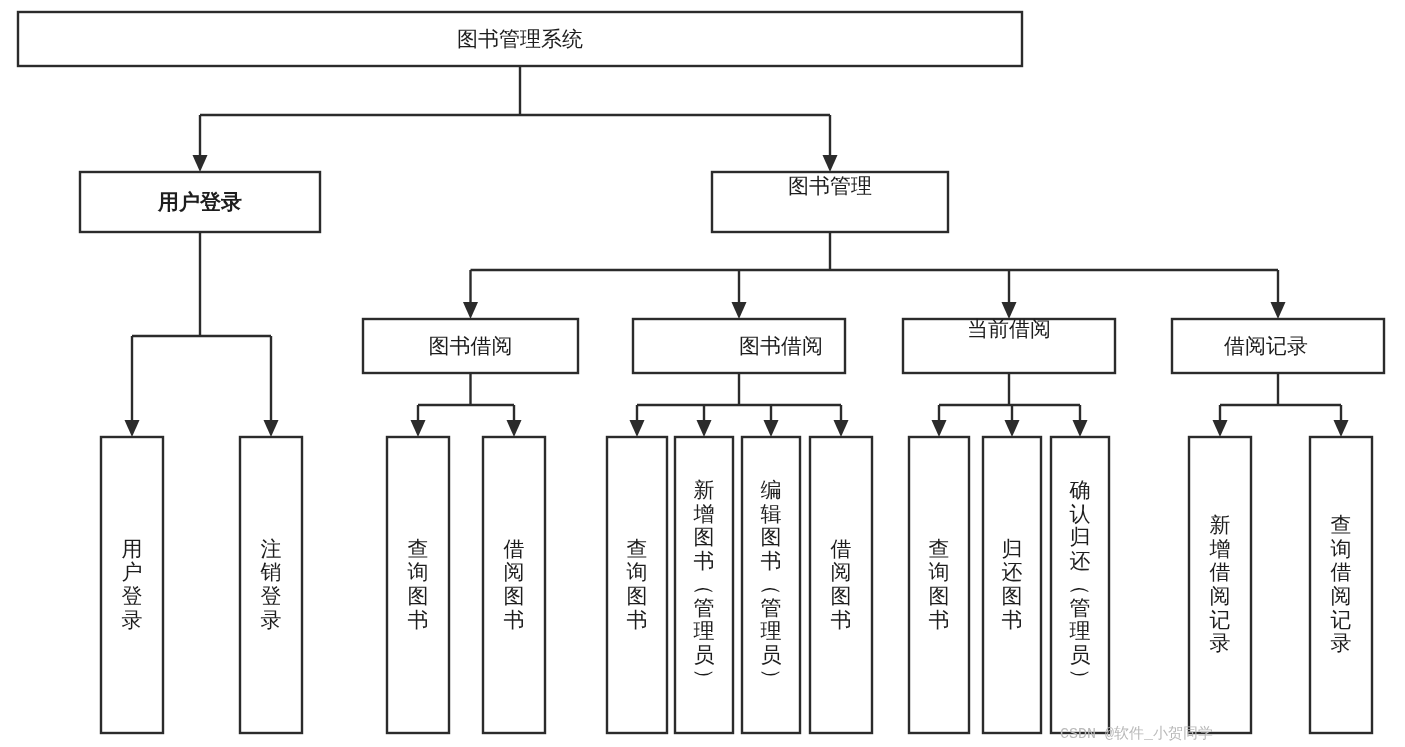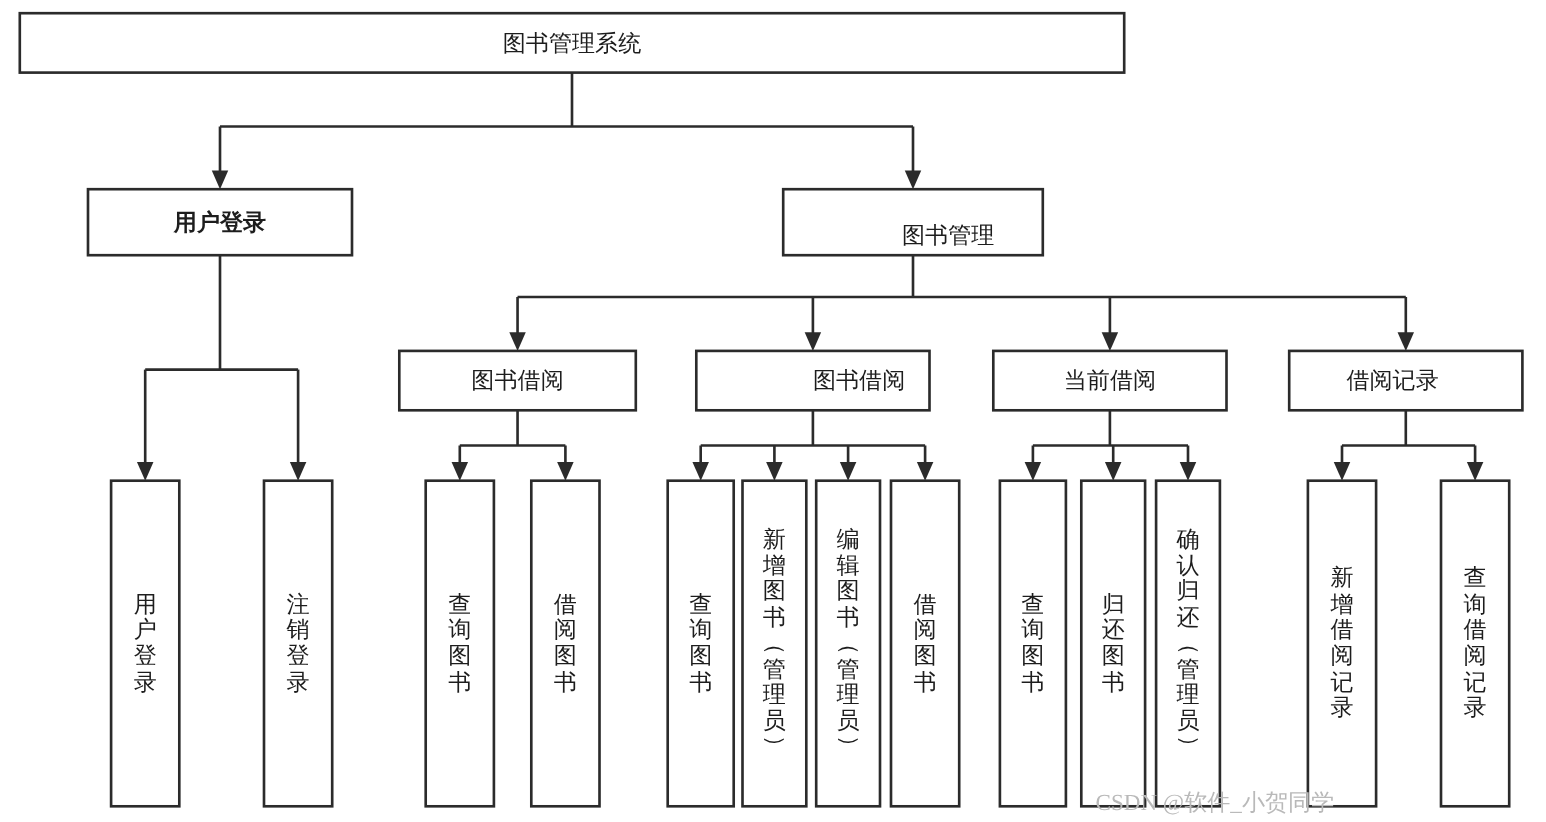--- a/index.html
+++ b/index.html
@@ -38,22 +38,22 @@
     stroke-linecap: butt;
   }
   .arrow-head {
     fill: #2b2b2b;
     stroke: none;
   }
   .watermark {
     position: absolute;
     right: 8px;
     bottom: 4px;
-    font-family: Liberation Serif, serif;
-    font-size: 21px;
+    font-family: Liberation Mono, monospace;
+    font-size: 15px;
     color: #b9b9b9;
     white-space: nowrap;
     pointer-events: none;
   }
   .vlabel-wrap {
     position: absolute;
     display: flex;
     flex-direction: column;
     align-items: center;
     justify-content: center;
@@ -160,24 +160,24 @@
         <rect x="983" y="437" width="58" height="296" class="box-rect"></rect>
         <rect x="1051" y="437" width="58" height="296" class="box-rect"></rect>
         <rect x="1189" y="437" width="62" height="296" class="box-rect"></rect>
         <rect x="1310" y="437" width="62" height="296" class="box-rect"></rect>
       </g>
   </svg>
 
   <div id="labels-layer">
       <div class="hlabel-wrap" style="left: 18px; top: 12px; width: 1004px; height: 54px;">图书管理系统</div>
       <div class="hlabel-wrap" style="left: 80px; top: 172px; width: 240px; height: 60px; font-weight: bold;">用户登录</div>
-      <div class="hlabel-wrap" style="left: 712px; top: 184px; width: 236px; height: 60px; margin-left: 32px;">图书管理</div>
+      <div class="hlabel-wrap" style="left: 712px; top: 156px; width: 236px; height: 60px;">图书管理</div>
       <div class="hlabel-wrap" style="left: 363px; top: 319px; width: 215px; height: 54px;">图书借阅</div>
       <div class="hlabel-wrap" style="left: 633px; top: 319px; width: 212px; height: 54px; margin-left: 42px;">图书借阅</div>
-      <div class="hlabel-wrap" style="left: 903px; top: 319px; width: 212px; height: 54px; border-radius: 18px;">当前借阅</div>
+      <div class="hlabel-wrap" style="left: 903px; top: 302px; width: 212px; height: 54px; border-radius: 18px;">当前借阅</div>
       <div class="hlabel-wrap" style="left: 1160px; top: 319px; width: 212px; height: 54px;">借阅记录</div>
       <div class="vlabel-wrap" style="left: 101px; top: 437px; width: 62px; height: 296px;">
         <span class="vchar">用</span>
         <span class="vchar">户</span>
         <span class="vchar">登</span>
         <span class="vchar">录</span>
       </div>
       <div class="vlabel-wrap" style="left: 240px; top: 437px; width: 62px; height: 296px;">
         <span class="vchar">注</span>
         <span class="vchar">销</span>

